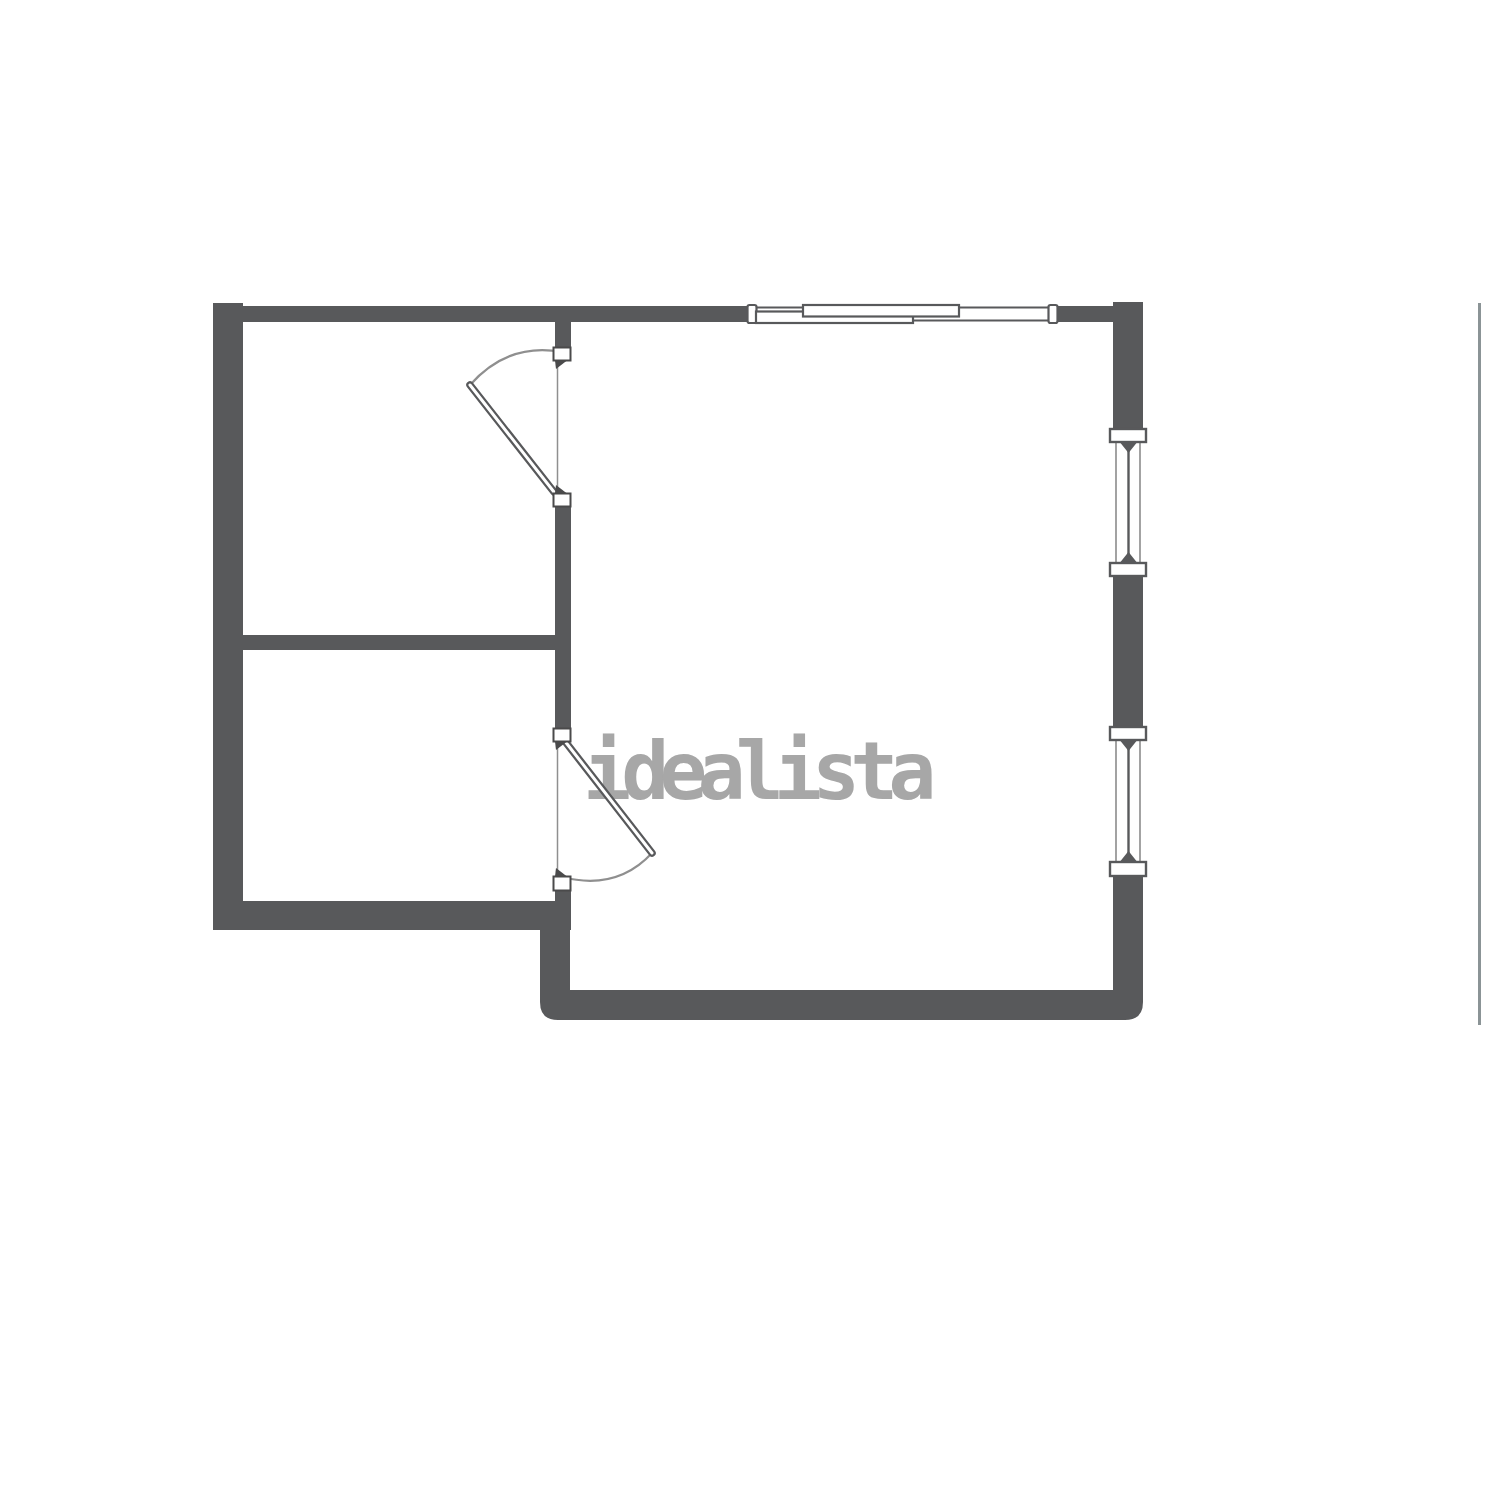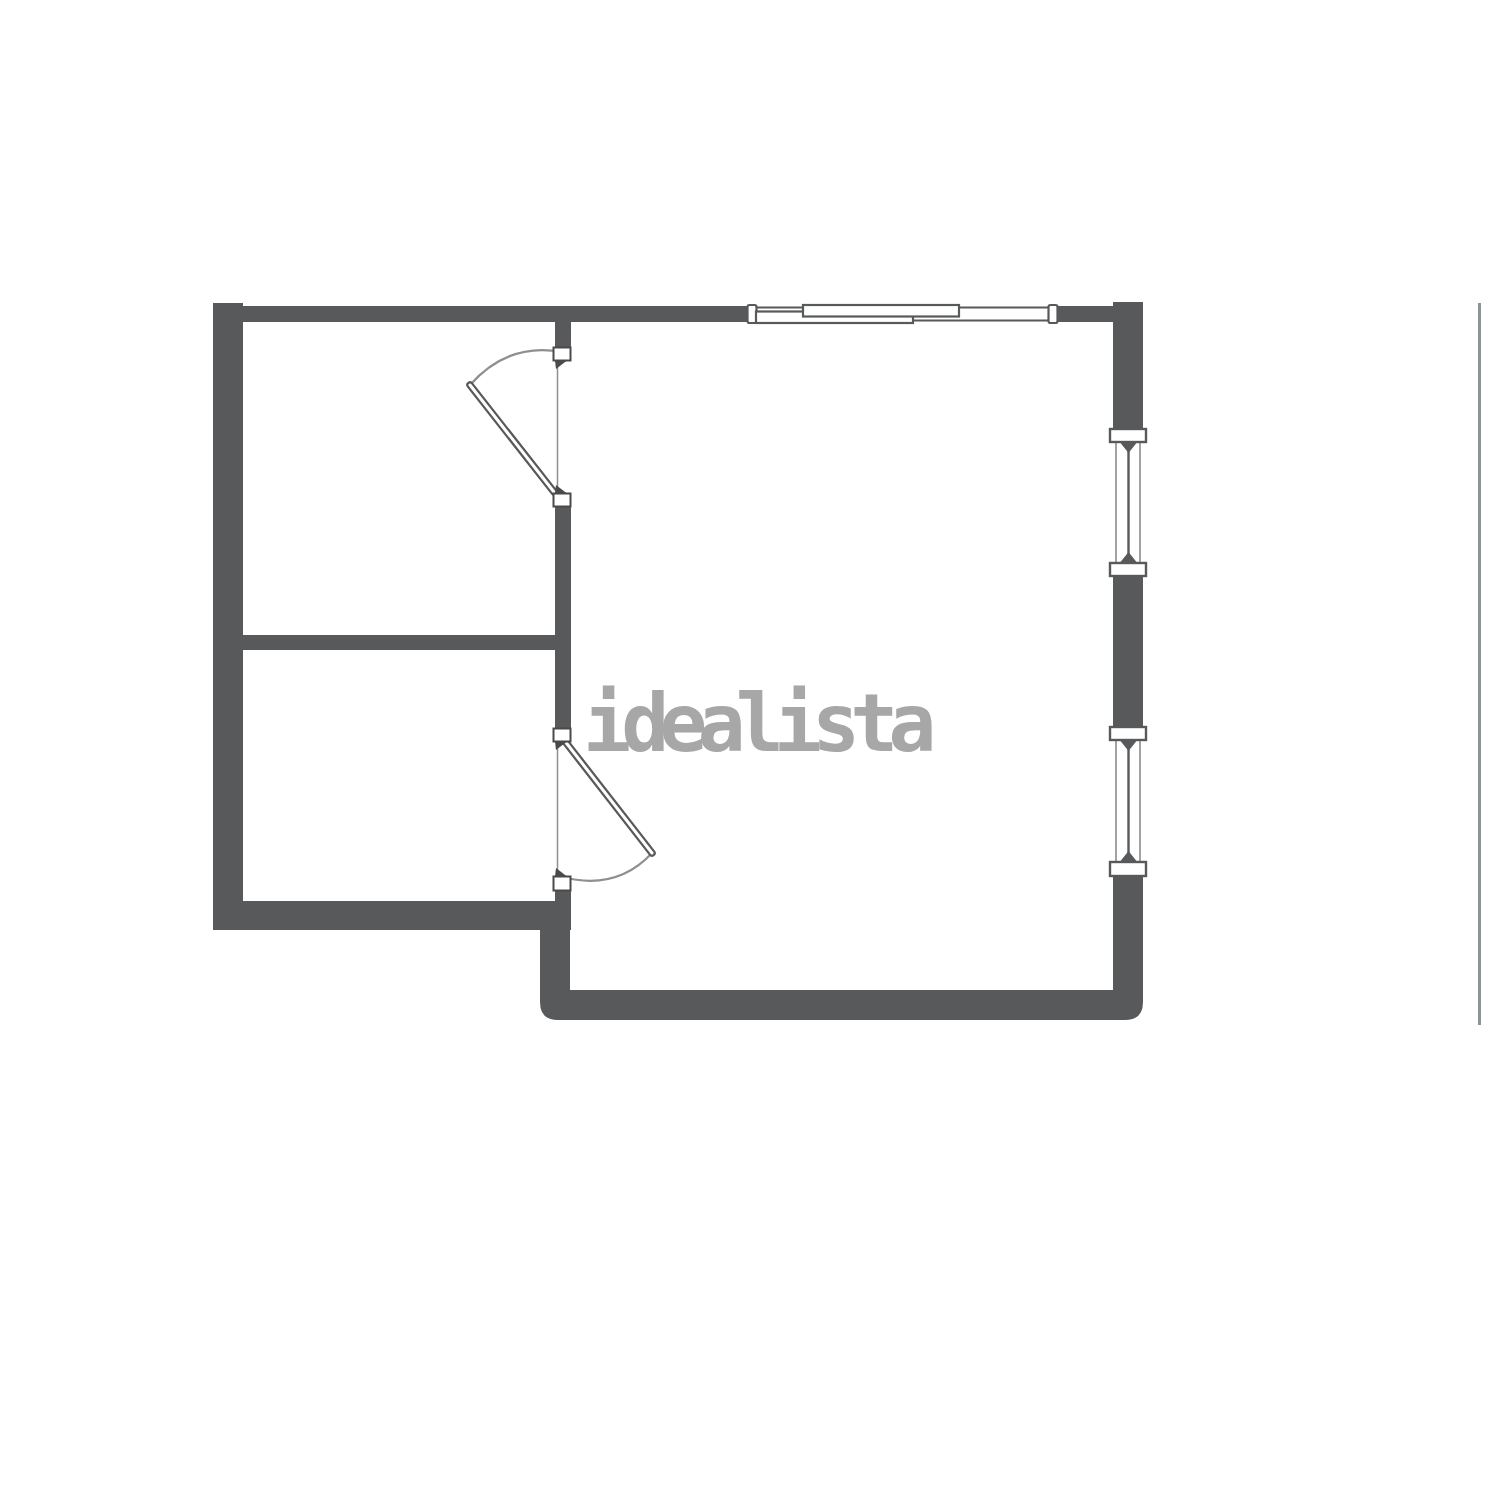--- a/index.html
+++ b/index.html
@@ -24,21 +24,21 @@
   .door-line   { stroke: var(--line-color, #8f8f8f); stroke-width: 1.5; fill: none; }
   .door-arc    { stroke: var(--arc-color, #8f8f8f); stroke-width: 2.2; fill: none; }
   .leaf-outer  { stroke: var(--wall-color, #58595b); stroke-width: 7.5; stroke-linecap: round; fill: none; }
   .leaf-core   { stroke: #ffffff; stroke-width: 3; stroke-linecap: round; fill: none; }
   .stop        { fill: #ffffff; stroke: var(--stop-color, #4a4a4b); stroke-width: 2; }
   .stop-tri    { fill: var(--stop-color, #4a4a4b); }
 
   .watermark {
     position: absolute;
     left: 583px;
-    top: 684px;
+    top: 732px;
     font-family: "DejaVu Sans Mono", "Liberation Mono", monospace;
     font-weight: bold;
     font-size: 80px;
     line-height: 80px;
     letter-spacing: -10px;
     color: var(--watermark-color, #a7a7a7);
     white-space: nowrap;
     user-select: none;
   }
   .divider-line {

